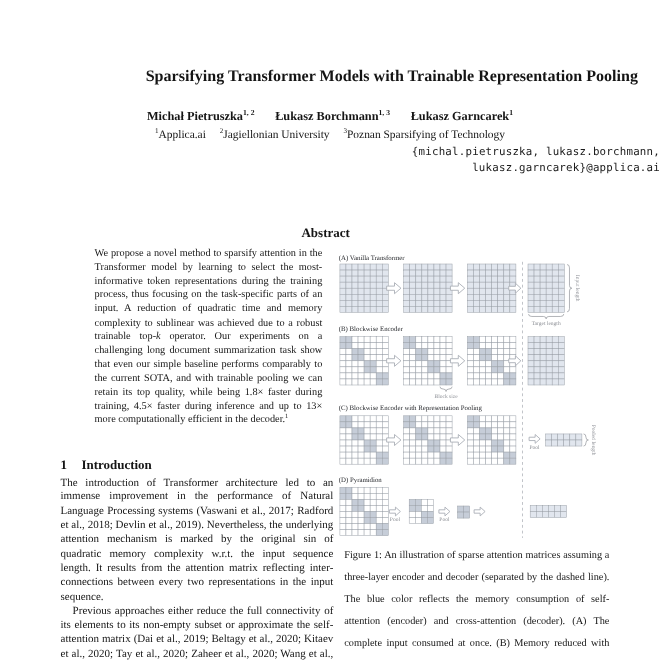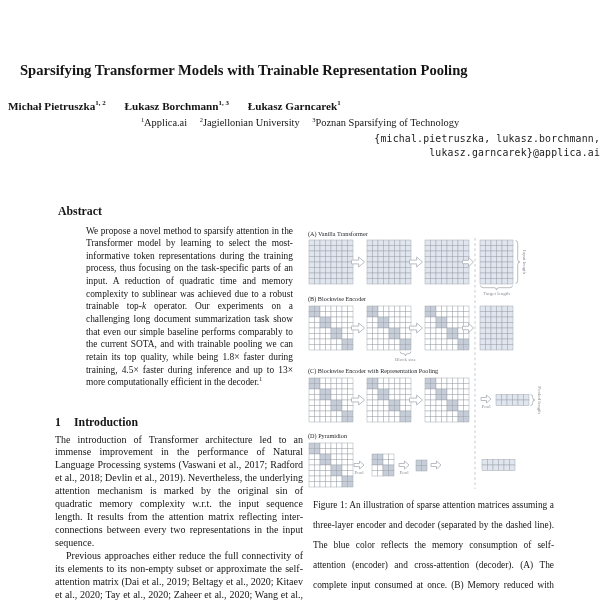--- a/index.html
+++ b/index.html
@@ -1,29 +1,29 @@
 <!DOCTYPE html>
 <html><head>
 <meta charset="utf-8">
 <style>
   *{margin:0;padding:0;box-sizing:border-box}
   html,body{width:600px;height:600px}
   body{position:relative;overflow:hidden;background:#ffffff;color:#151515;
        font-family:"Liberation Serif",serif}
   .abs{position:absolute}
   sup{font-size:62%;vertical-align:super;line-height:0}
-  .title{top:62px;left:20px;right:20px;text-align:left;font-weight:bold;font-size:14.6px}
-  .authors{top:100px;left:0;right:0;text-align:left;font-size:11.2px;font-weight:bold}
+  .title{top:62px;left:20px;right:20px;text-align:right;font-weight:bold;font-size:14.6px}
+  .authors{top:100px;left:0;right:0;text-align:center;font-size:11.2px;font-weight:bold}
   .author{margin:0 8px;white-space:nowrap}
   .affils{top:116.5px;left:0;right:0;text-align:center;font-size:10.4px}
   .affil{margin:0 5px;white-space:nowrap}
   .emails{top:132px;left:0;right:0;text-align:right;
           font-family:"DejaVu Sans Mono",monospace;font-size:9.8px;line-height:13.5px;
           letter-spacing:0.2px;color:#1a1a1a}
-  .abs-head{top:204px;left:58px;width:247px;text-align:left;font-size:11.8px;font-weight:bold}
+  .abs-head{top:204px;left:71px;width:247px;text-align:right;font-size:11.8px;font-weight:bold}
   .abs-body{top:224.5px;left:86px;width:207px;font-size:9.4px;line-height:12.65px;text-align:justify}
   .sec-head{top:415px;left:55px;font-size:11.8px;font-weight:bold}
   .sec-num{display:inline-block;width:19px}
   .intro{top:433.5px;left:55px;width:248px;font-size:10px;line-height:12.95px;text-align:justify}
   .intro p+p{text-indent:11px}
   .fig{top:227px;left:305px}
   .caption{top:494.5px;left:313px;width:241px;font-size:9.35px;line-height:20px;text-align:justify}
   svg text{font-family:"Liberation Serif",serif}
   .plabel{font-size:6.2px;fill:#26282c}
   .tlabel{font-size:5px;fill:#8b8e94}

